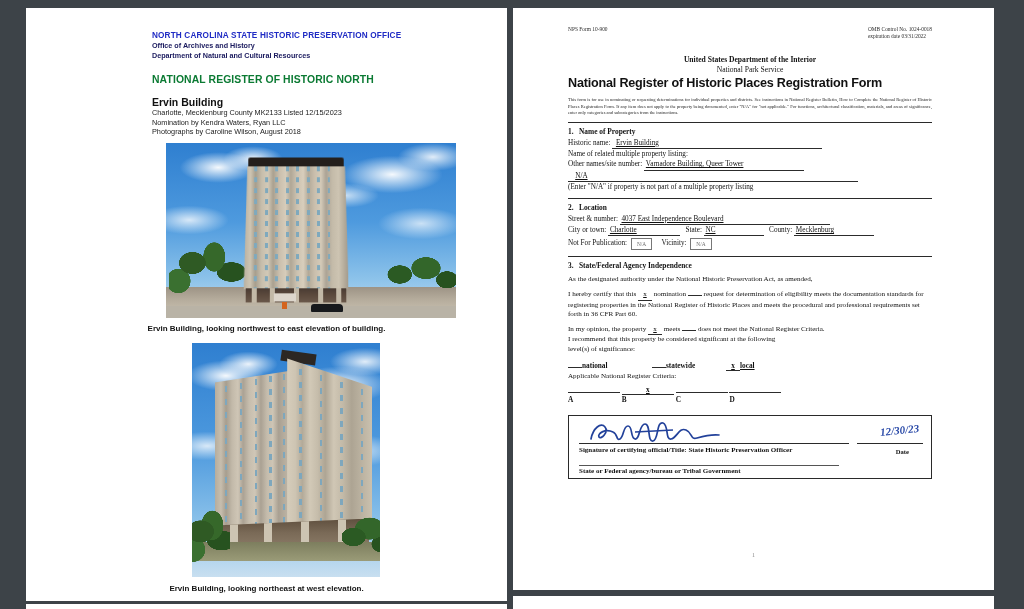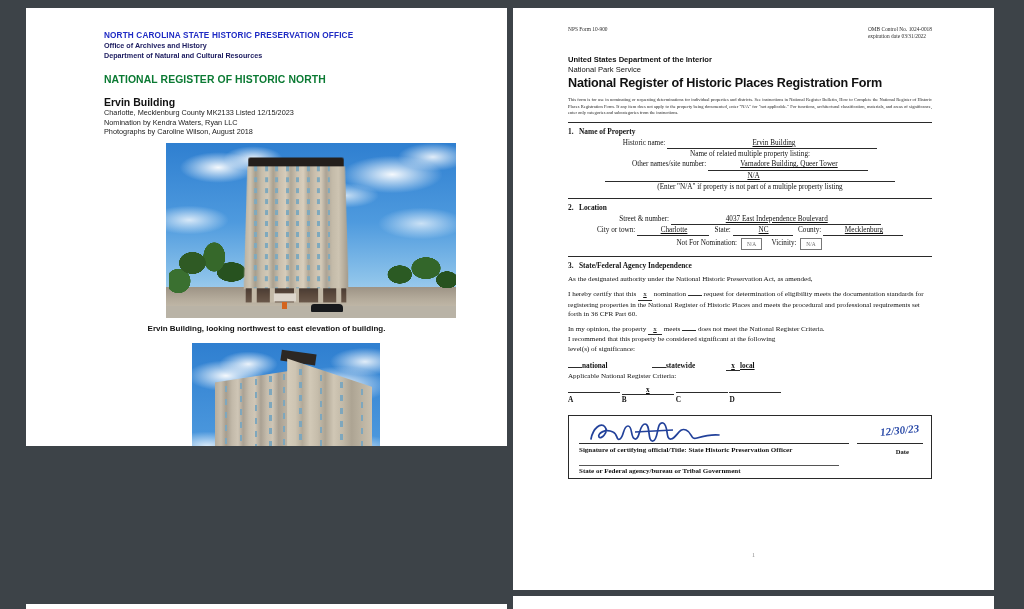--- a/index.html
+++ b/index.html
@@ -17,21 +17,21 @@
   }
 
   
   .page {
     position: absolute;
     background: #ffffff;
     overflow: hidden;
   }
   #page-left {
     left: 26px; top: 8px;
-    width: 481px; height: 438px;
+    width: 481px; height: 593px; padding-left: 48px;
   }
   #page-right {
     left: 513px; top: 8px;
     width: 481px; height: 582px;
   }
   
   #page-next {
     left: 513px; top: 596px;
     width: 481px; height: 13px;
     background: #ffffff;
@@ -265,21 +265,22 @@
     font-size: 5.4px;
     color: #2b2b2b;
     line-height: 6.6px;
   }
   .nps-row .right { text-align: left; }
   .dept {
     margin-top: 16px;
     font-size: 7.6px;
     font-weight: bold;
     line-height: 9.6px;
-    font-family: Liberation Sans, sans-serif;
+    font-family: Liberation Serif, serif;
+    text-align: center;
   }
   .dept .thin { font-weight: normal; }
   .form-title {
     margin-top: 2px;
     font-size: 12.6px;
     font-weight: bold;
     letter-spacing: -0.2px;
     font-family: "Liberation Sans", sans-serif;
   }
   .blurb {
@@ -298,21 +299,20 @@
   .sec-head {
     font-size: 7.4px;
     font-weight: bold;
     margin-bottom: 2px;
   }
   .sec-head .num { display: inline-block; width: 11px; }
   .frm {
     font-size: 7.2px;
     line-height: 10.2px;
     white-space: nowrap;
-    text-align: center;
   }
   .ul {
     display: inline-block;
     border-bottom: 1px solid #2c2c2c;
     text-decoration: none;
     vertical-align: baseline;
   }
   .val { text-decoration: underline; }
   .para {
     font-size: 7.1px;
@@ -558,21 +558,21 @@
         </div>
         <div class="frm">
           <span>City or town:</span>
           <span class="ul" style="min-width:72px">&nbsp;<span class="val">Charlotte</span></span>
           &nbsp;&nbsp;<span>State:</span>
           <span class="ul" style="min-width:60px">&nbsp;<span class="val">NC</span></span>
           &nbsp;&nbsp;<span>County:</span>
           <span class="ul" style="min-width:80px">&nbsp;<span class="val">Mecklenburg</span></span>
         </div>
         <div class="frm" style="line-height:14px">
-          <span>Not For Nomination:</span>
+          <span>Not For Publication:</span>
           <span class="nfp-box">N/A</span>
           &nbsp;&nbsp;&nbsp;<span>Vicinity:</span>
           <span class="nfp-box">N/A</span>
         </div>
       </div>
 
       <div class="rule"></div>
 
       <div>
         <div class="sec-head">

